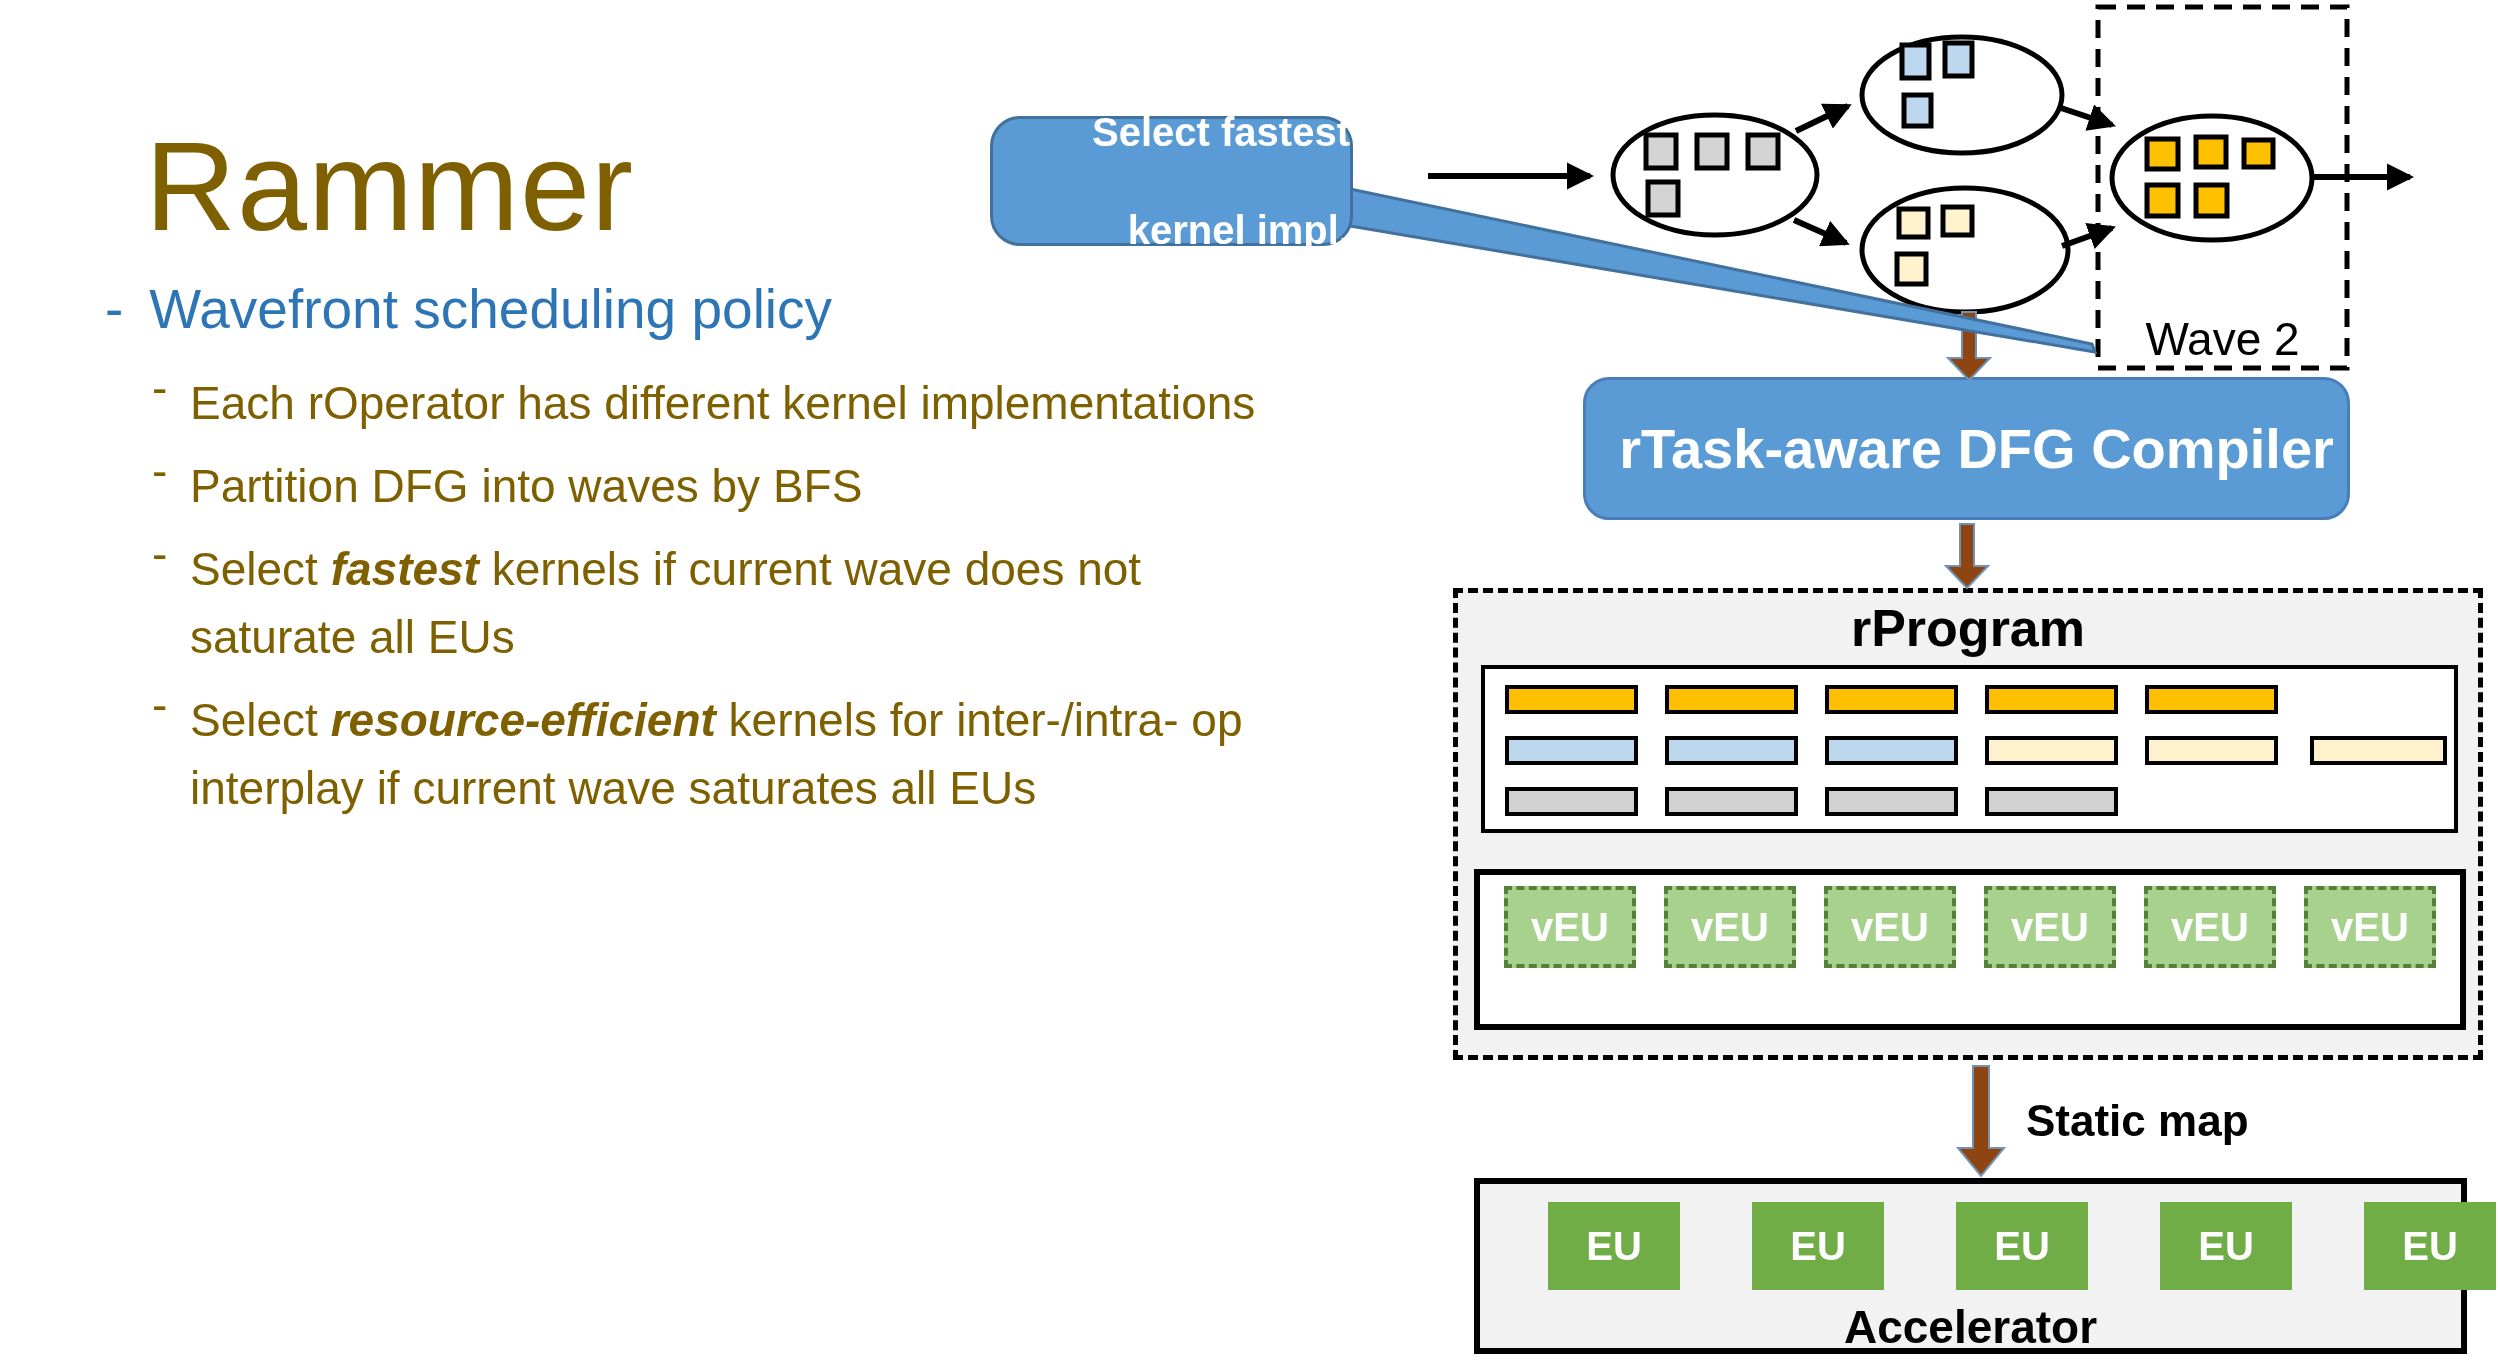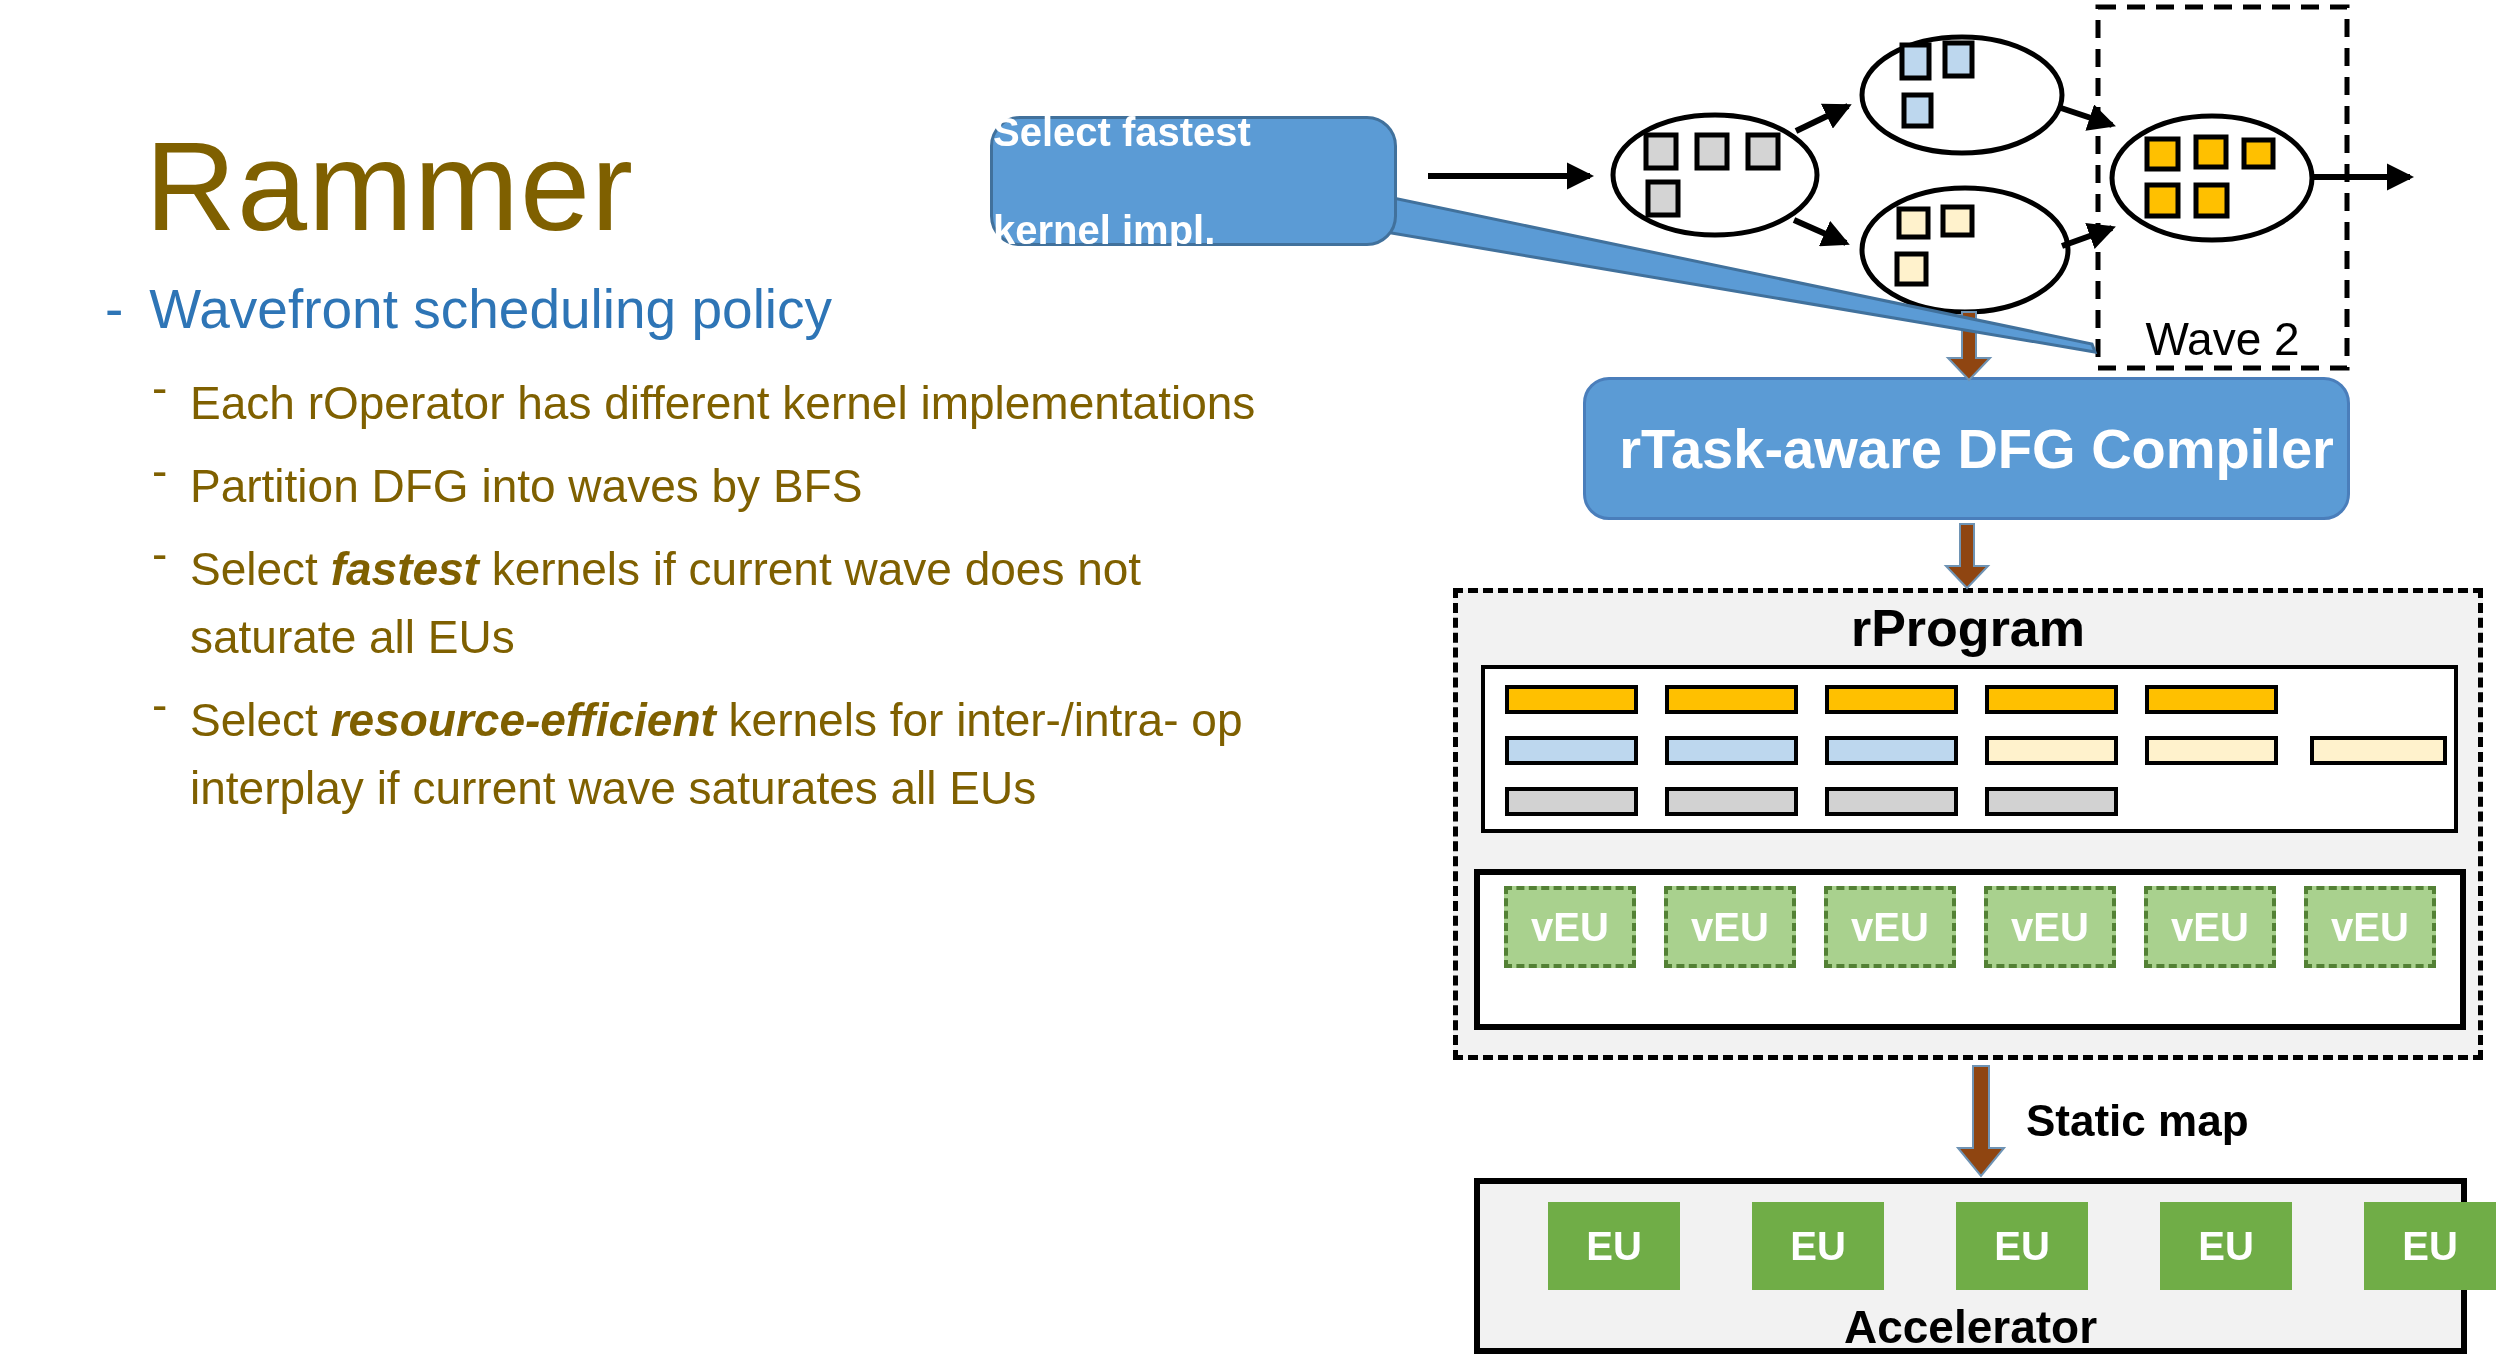--- a/index.html
+++ b/index.html
@@ -10,22 +10,22 @@
   
   .t-title{left:145px;top:74px;font-size:126px;line-height:1.1;color:#7F6000;letter-spacing:1px;margin-top:44px;}
   .t-heading{left:105px;top:276px;font-size:55px;color:#2E75B6;display:flex;gap:26px;line-height:1.2;}
   .items{left:152px;top:354px;width:1340px;font-size:46px;line-height:68px;color:#7F6000;}
   .sub-item{display:flex;}
   .dash{width:38px;flex:0 0 38px;}
   .sub-body{flex:1;margin-top:15px;}
   .sub-line em{font-style:italic;font-weight:600;}
 
   
-  .callout{left:990px;top:116px;width:407px;height:130px;background:#5B9BD5;border:3px solid #41719C;
-           border-radius:30px;box-sizing:border-box;display:flex;flex-direction:column;align-items:flex-start;
+  .callout{left:990px;top:116px;width:363px;height:130px;background:#5B9BD5;border:3px solid #41719C;
+           border-radius:30px;box-sizing:border-box;display:flex;flex-direction:column;align-items:flex-end;
            justify-content:center;color:#fff;font-size:40px;font-weight:600;line-height:54px;z-index:6;gap:44px;}
 
   
   .rtask-label{left:1930px;top:250px;font-size:40px;color:#000;z-index:4;}
   .wave2-label{left:2098px;top:312px;width:249px;text-align:center;font-size:46px;color:#000;z-index:4;}
 
   .compiler{left:1583px;top:377px;width:767px;height:143px;background:#5B9BD5;border:3px solid #4A7EBB;
             border-radius:26px;box-sizing:border-box;display:flex;align-items:center;justify-content:center;
             color:#fff;font-size:56px;font-weight:600;z-index:3;padding-left:20px;}
 

